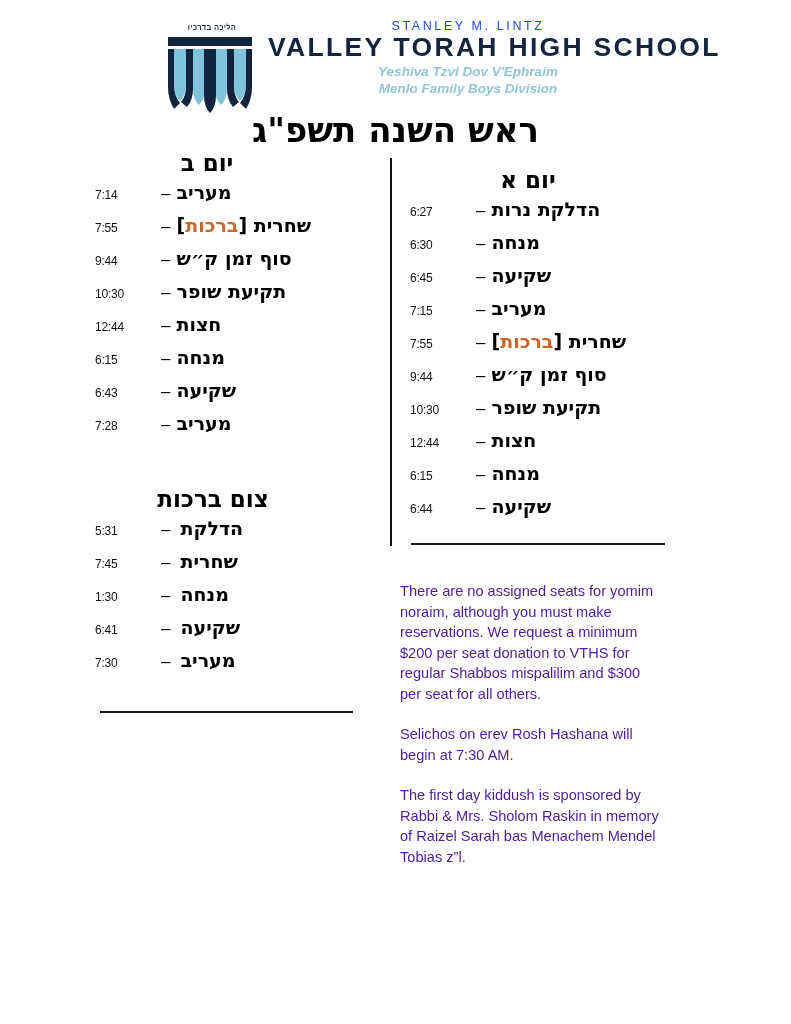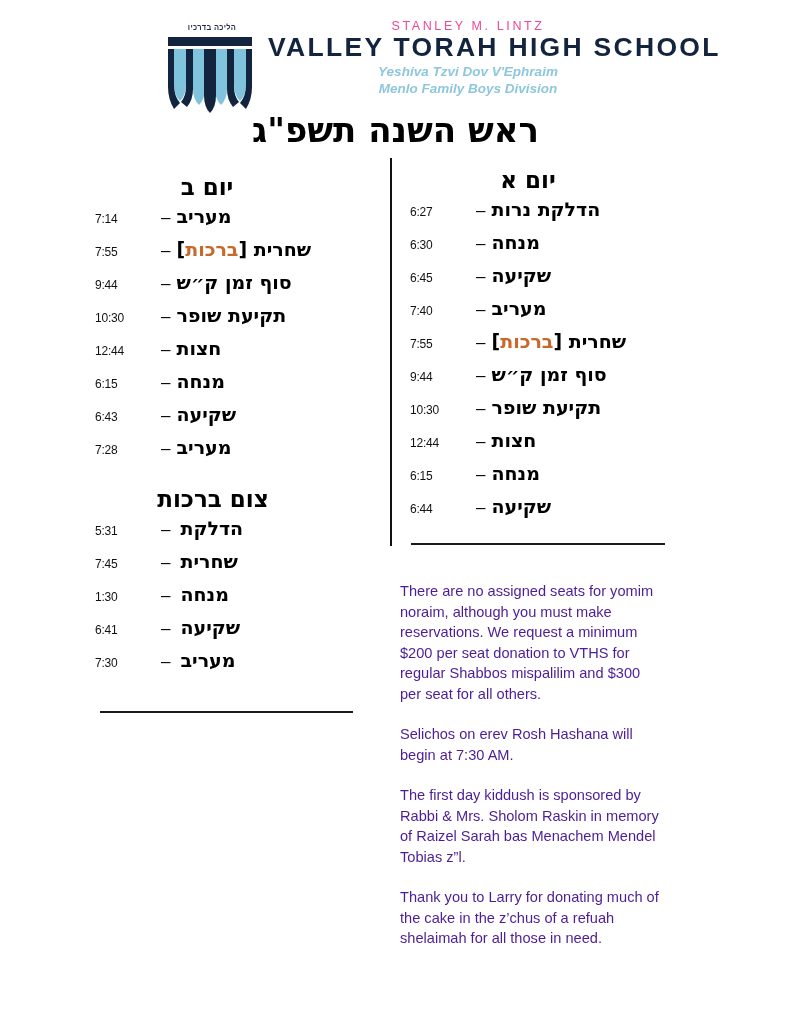--- a/index.html
+++ b/index.html
@@ -41,21 +41,21 @@
   }
   .header-text {
     position: absolute;
     left: 268px; top: 0px;
     width: 400px;
     text-align: center;
   }
   .lintz {
     font-size: 12.5px;
     letter-spacing: 2.6px;
-    color: #ec4899;
+    color: #1d4ed8;
     font-weight: normal;
     line-height: 16px;
     white-space: nowrap;
   }
   .school-name {
     font-size: 26.5px;
     font-weight: bold;
     letter-spacing: 2.3px;
     color: #13243E;
     line-height: 31px;
@@ -104,21 +104,21 @@
     width: 253px; height: 2px;
     background: #1a1a1a;
   }
 
   
   .col {
     position: absolute;
     direction: rtl;
   }
   .col-right { left: 410px; top: 165px; width: 270px; }
-  .col-left  { left: 95px;  top: 172px; width: 270px; }
+  .col-left  { left: 95px;  top: 148px; width: 270px; }
   .col-fast  { left: 95px;  top: 484px; width: 270px; }
 
   .col-head {
     font-family: "DejaVu Sans", sans-serif;
     font-size: 23px;
     font-weight: bold;
     text-align: center;
     direction: rtl;
     line-height: 30px;
     margin-bottom: 3px;
@@ -239,21 +239,21 @@
         <div class="stime">6:30</div>
       </div>
       <div class="srow">
         <div class="slabel">שקיעה</div>
         <div class="sdash">–</div>
         <div class="stime">6:45</div>
       </div>
       <div class="srow">
         <div class="slabel">מעריב</div>
         <div class="sdash">–</div>
-        <div class="stime">7:40</div>
+        <div class="stime">7:15</div>
       </div>
       <div class="srow">
         <div class="slabel"><span>שחרית </span><span class="bracket">[</span><span class="brachos">ברכות</span><span class="bracket">]</span></div>
         <div class="sdash">–</div>
         <div class="stime">7:55</div>
       </div>
       <div class="srow">
         <div class="slabel">סוף זמן ק״ש</div>
         <div class="sdash">–</div>
         <div class="stime">9:44</div>
@@ -356,15 +356,14 @@
         <div class="stime">7:30</div>
       </div>
     </div>
 </div>
 
 <div class="notes">
   <div>
       <p>There are no assigned seats for yomim noraim, although you must make reservations. We request a minimum $200 per seat donation to VTHS for regular Shabbos mispalilim and $300 per seat for all others.</p>
       <p>Selichos on erev Rosh Hashana will begin at 7:30 AM.</p>
       <p>The first day kiddush is sponsored by Rabbi &amp; Mrs. Sholom Raskin in memory of Raizel Sarah bas Menachem Mendel Tobias z”l.</p>
-      <p>Thank you to Larry for donating much of the cake in the z’chus of a refuah shelaimah for all those in need.</p>
     </div>
 </div>
 
 </body></html>

